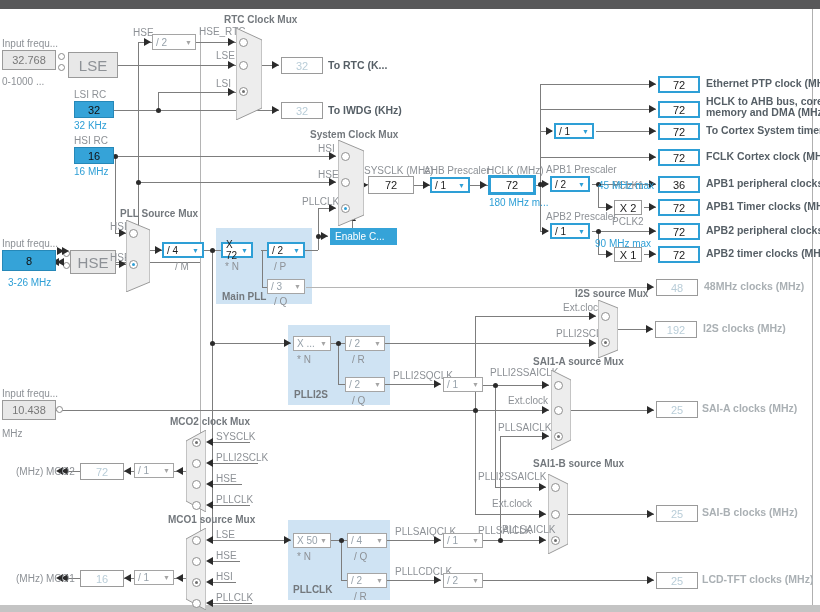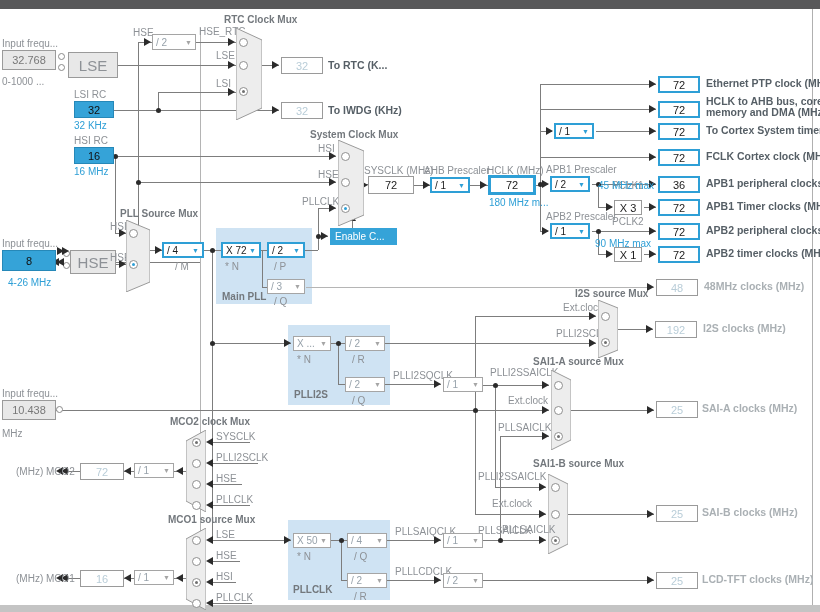--- a/index.html
+++ b/index.html
@@ -239,21 +239,21 @@
   <div class="lb" style="left:74px;top:89px">LSI RC</div>
   <div class="vb fill" style="left:74px;top:101px;width:40px;height:17px">32</div>
   <div class="lb blue" style="left:74px;top:120px">32 KHz</div>
 
   <div class="lb" style="left:74px;top:135px">HSI RC</div>
   <div class="vb fill" style="left:74px;top:147px;width:40px;height:17px">16</div>
   <div class="lb blue" style="left:74px;top:166px">16 MHz</div>
 
   <div class="lb" style="left:2px;top:238px">Input frequ...</div>
   <div class="vb fill" style="left:2px;top:250px;width:54px;height:21px">8</div>
-  <div class="lb blue" style="left:8px;top:277px">4-26 MHz</div>
+  <div class="lb blue" style="left:8px;top:277px">3-26 MHz</div>
   <div class="vb bigsrc" style="left:70px;top:250px;width:46px;height:24px">HSE</div>
 
   <div class="lb" style="left:2px;top:388px">Input frequ...</div>
   <div class="vb gb" style="left:2px;top:400px;width:54px;height:20px">10.438</div>
   <div class="lb" style="left:2px;top:428px">MHz</div>
 
   <div class="lb b" style="left:224px;top:14px">RTC Clock Mux</div>
   <div class="lb" style="left:133px;top:27px">HSE</div>
   <div class="dd g" style="left:152px;top:34px;width:44px;height:16px">
       <span>/ 2</span>
@@ -302,21 +302,21 @@
   <svg class="mux" style="left:126px;top:220px" width="24" height="72">
       <polygon points="0,0 24,10 24,62 0,72" fill="#ededed" stroke="#9a9a9a"></polygon>
     </svg>
   <div class="radio" style="left:129px;top:229px"></div>
   <div class="radio selb" style="left:129px;top:260px"></div>
   <div class="dd" style="left:162px;top:242px;width:42px;height:16px">
       <span>/ 4</span>
       <span class="c">▼</span>
     </div>
   <div class="lb" style="left:175px;top:261px">/ M</div>
-  <div class="dd" style="left:221px;top:242px;width:40px;height:16px">
+  <div class="dd" style="left:221px;top:242px;width:32px;height:16px">
       <span>X 72</span>
       <span class="c">▼</span>
     </div>
   <div class="lb" style="left:225px;top:261px">* N</div>
   <div class="dd" style="left:267px;top:242px;width:38px;height:16px">
       <span>/ 2</span>
       <span class="c">▼</span>
     </div>
   <div class="lb" style="left:274px;top:261px">/ P</div>
   <div class="dd g" style="left:267px;top:279px;width:38px;height:15px">
@@ -342,21 +342,21 @@
 
   <div class="lb" style="left:546px;top:164px">APB1 Prescaler</div>
   <div class="dd" style="left:550px;top:176px;width:40px;height:16px">
       <span>/ 2</span>
       <span class="c">▼</span>
     </div>
   <div class="lb" style="left:612px;top:180px">PCLK1</div>
   <div class="lb blue" style="left:598px;top:180px">45 MHz max</div>
   <div class="vb b2" style="left:658px;top:176px;width:42px;height:17px">36</div>
   <div class="lb dk" style="left:706px;top:178px">APB1 peripheral clocks (MHz)</div>
-  <div class="vb" style="left:614px;top:200px;width:28px;height:15px">X 3</div>
+  <div class="vb" style="left:614px;top:200px;width:28px;height:15px">X 2</div>
   <div class="vb b2" style="left:658px;top:199px;width:42px;height:17px">72</div>
   <div class="lb dk" style="left:706px;top:201px">APB1 Timer clocks (MHz)</div>
 
   <div class="lb" style="left:546px;top:211px">APB2 Prescaler</div>
   <div class="dd" style="left:550px;top:223px;width:40px;height:16px">
       <span>/ 1</span>
       <span class="c">▼</span>
     </div>
   <div class="lb" style="left:612px;top:216px">PCLK2</div>
   <div class="lb blue" style="left:595px;top:238px">90 MHz max</div>

